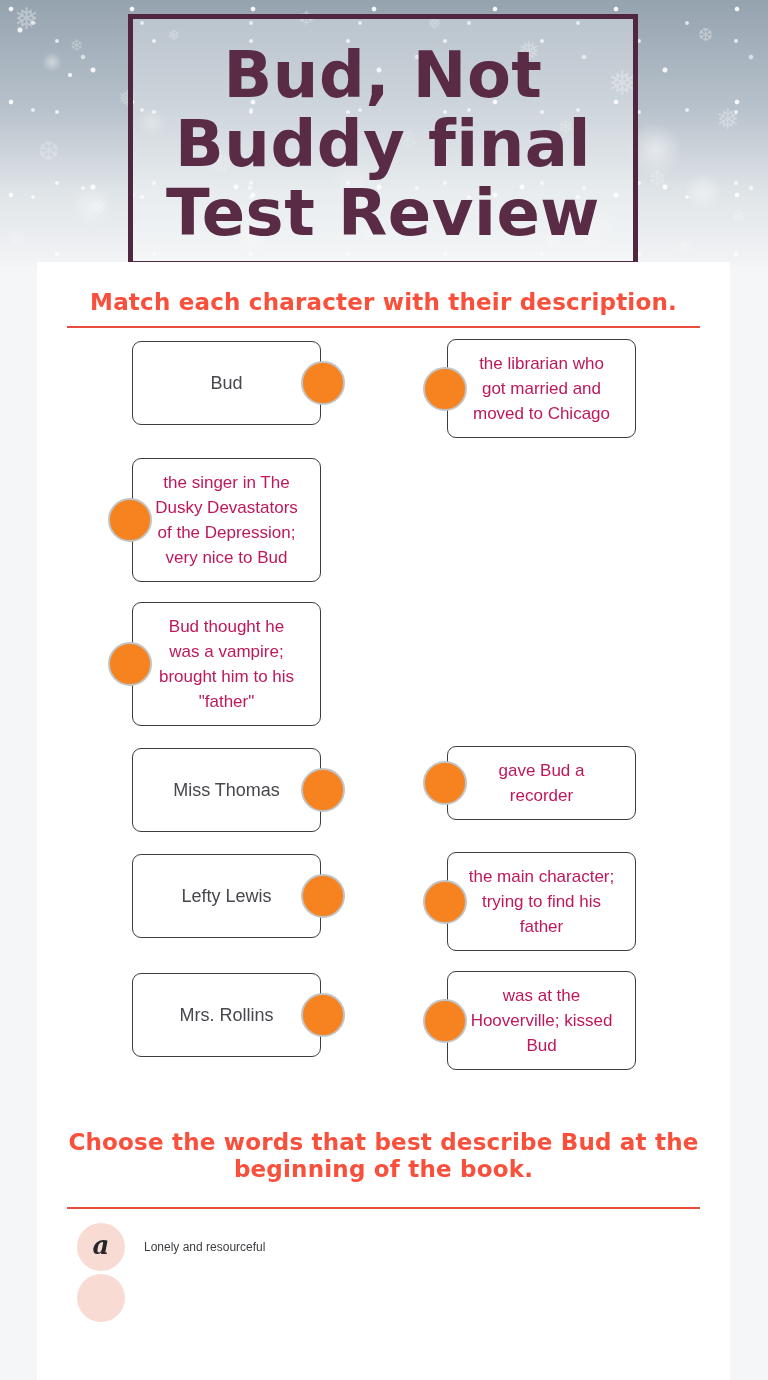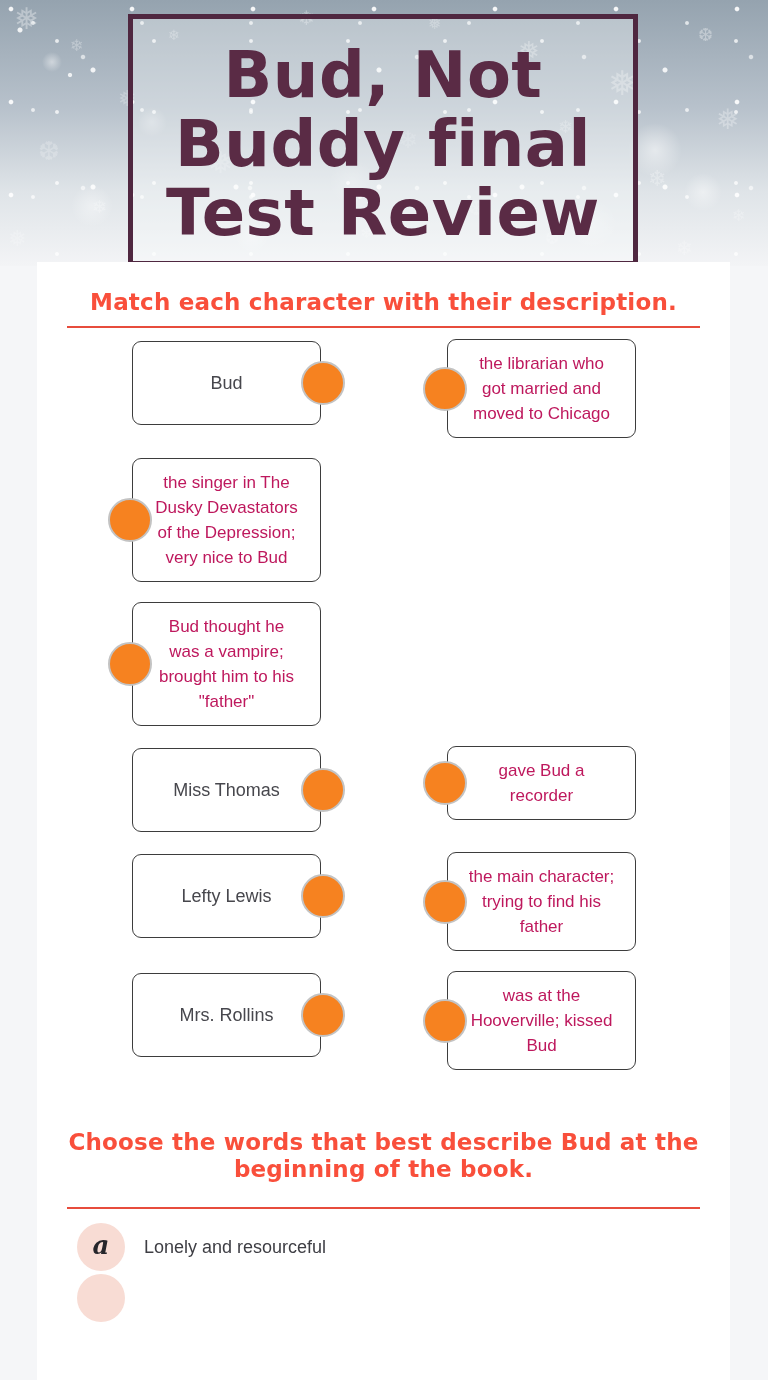--- a/index.html
+++ b/index.html
@@ -164,21 +164,21 @@
   }
   .option-letter {
     font-family: "DejaVu Serif", serif;
     font-style: italic;
     font-weight: bold;
     font-size: 26px;
     color: #26262b;
     padding-bottom: 4px;
   }
   .option-text {
-    font-size: 18px;
+    font-size: 12px;
     color: #3e3e44;
   }
   .option-circle.partial { margin-top: 3px; }
 </style>
 </head>
 <body>
 
 <div class="winter-bg" id="winter-bg">
     <span class="flake" style="left: 14px; top: 4px; font-size: 30px; opacity: 0.35;">❅</span>
     <span class="flake" style="left: 70px; top: 38px; font-size: 16px; opacity: 0.3;">❄</span>

